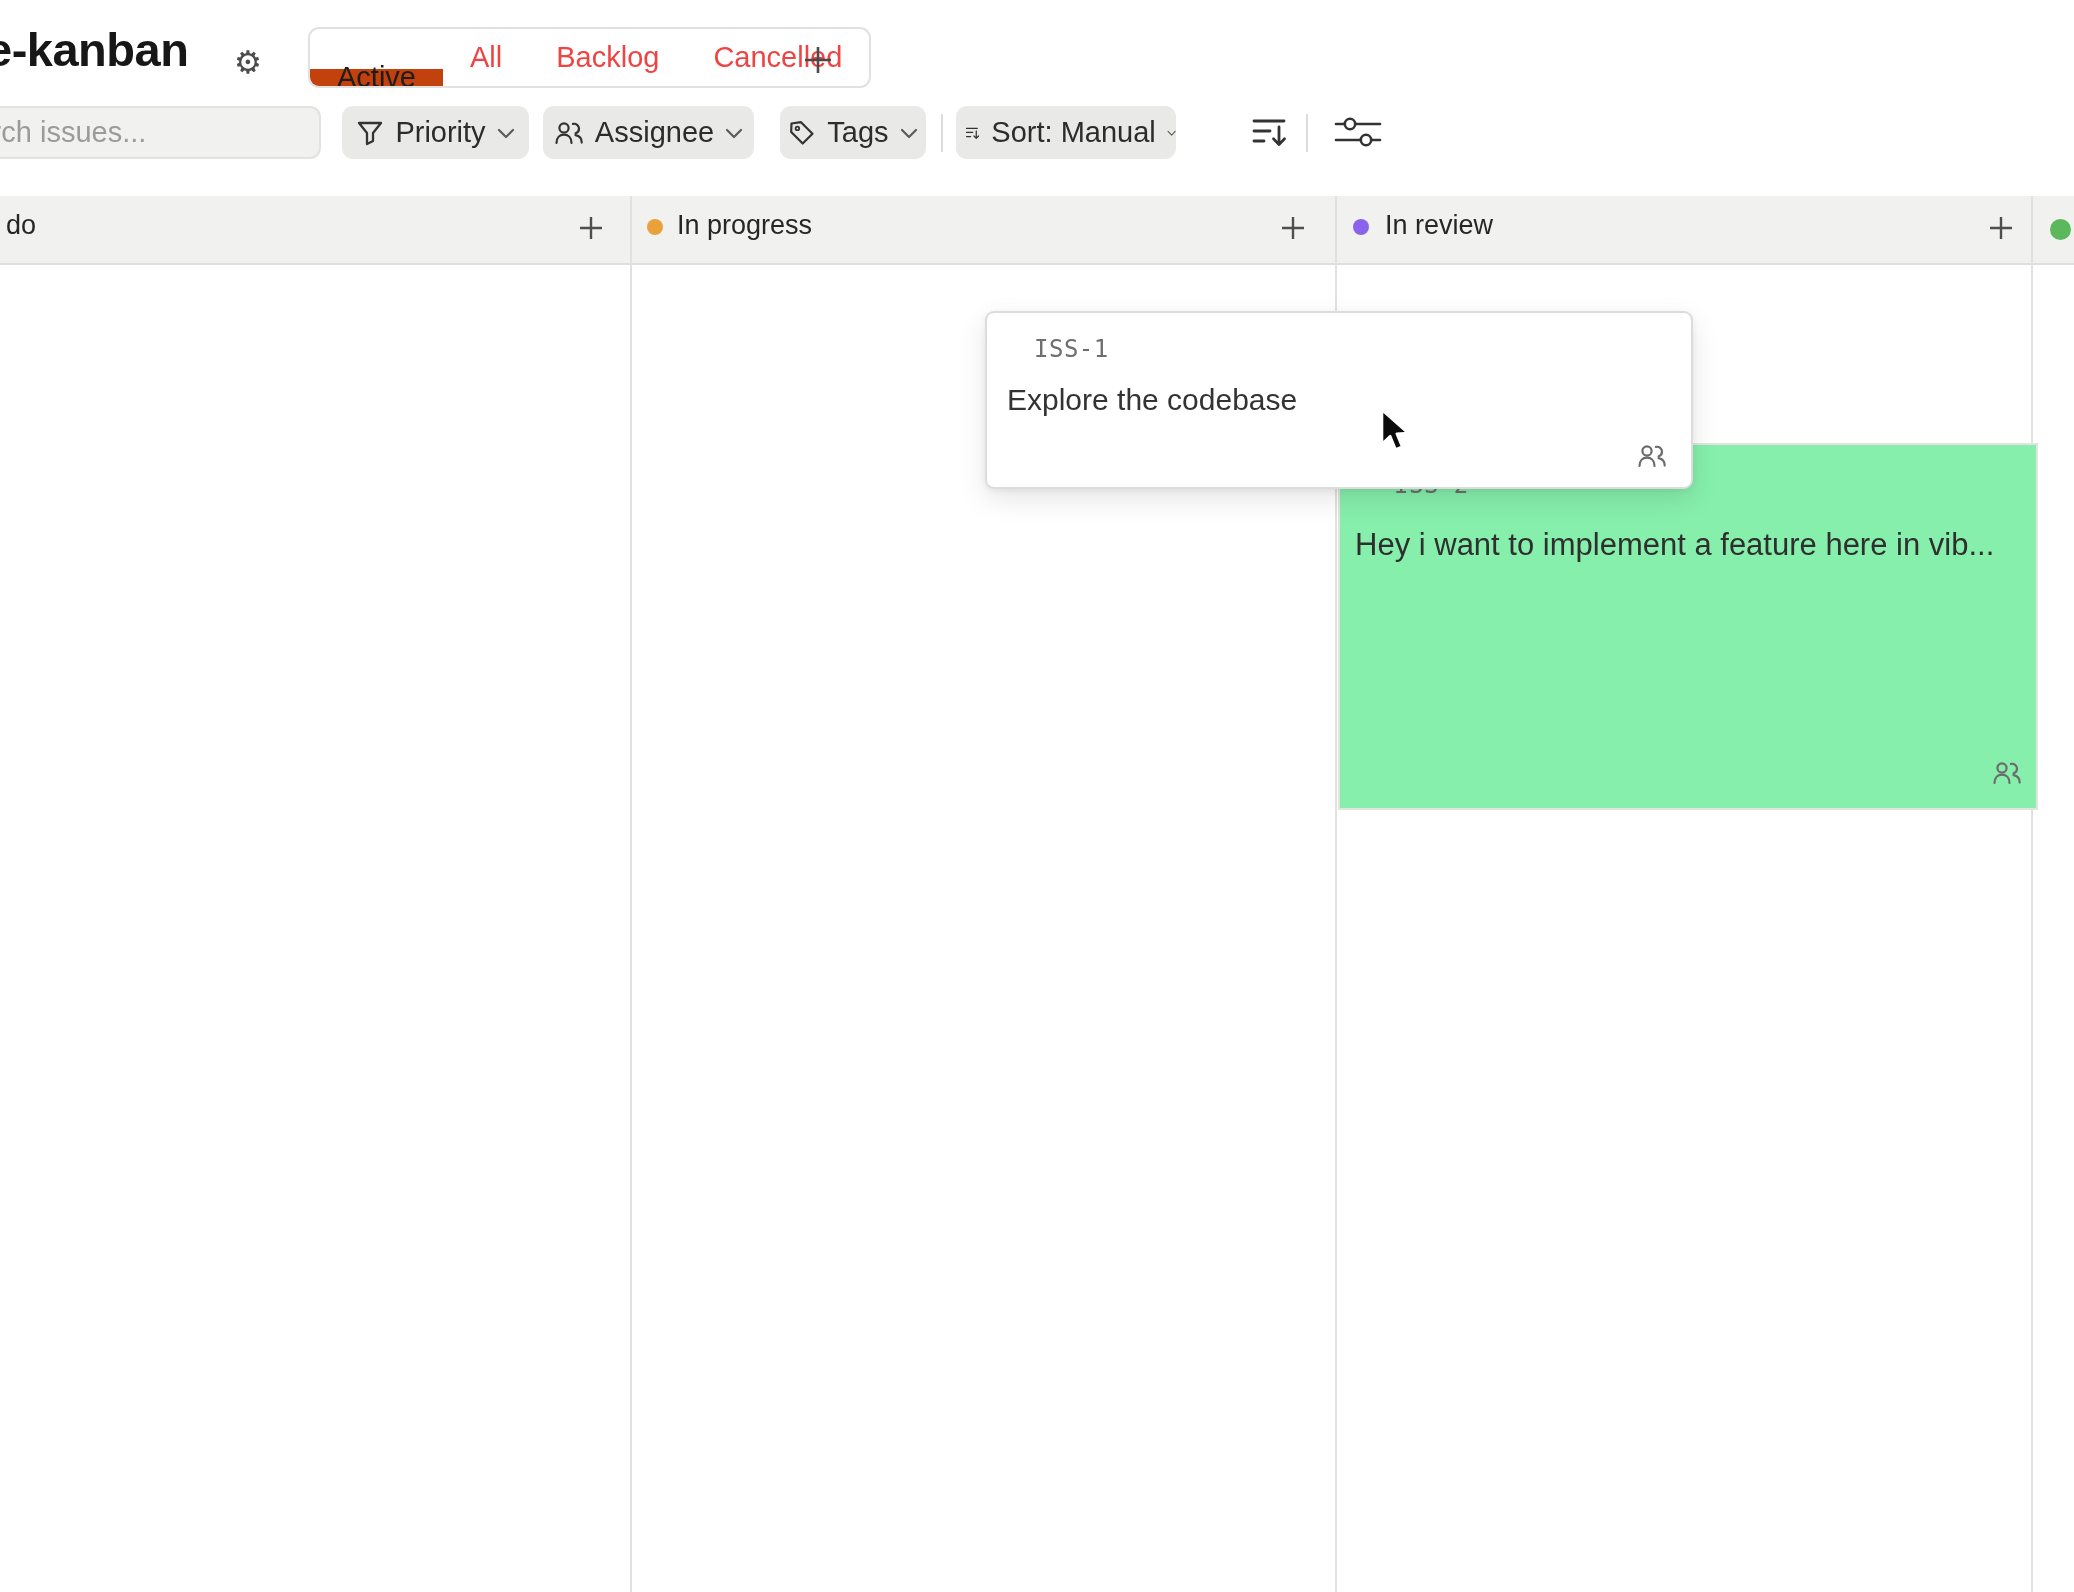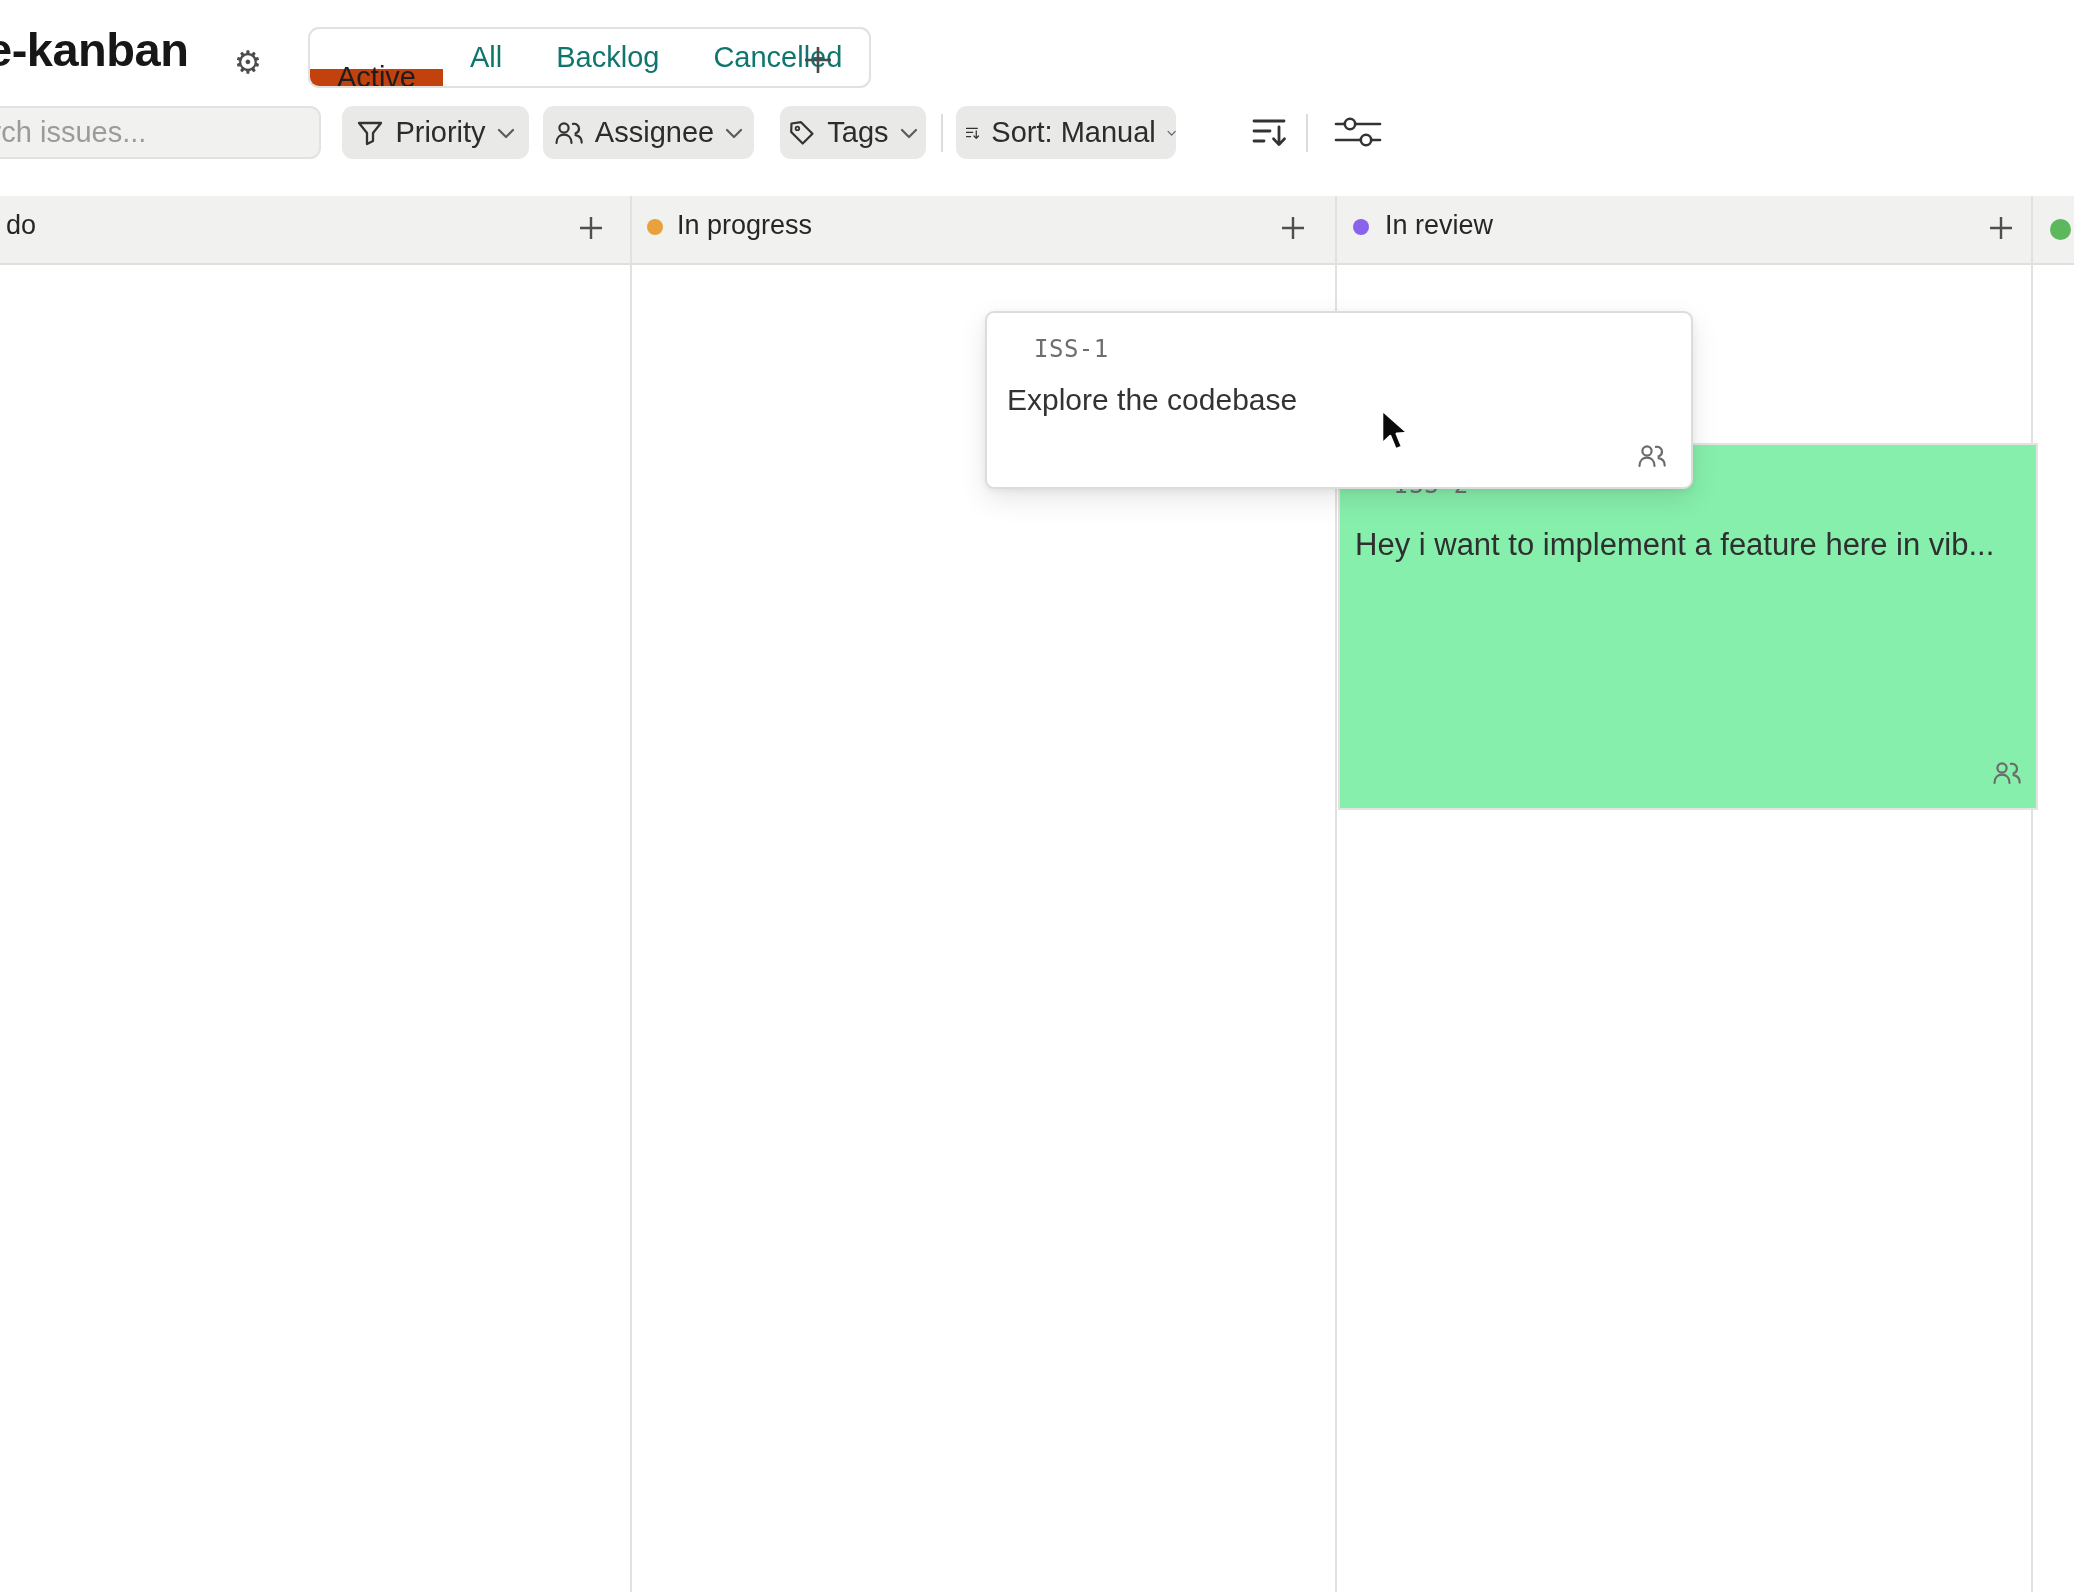--- a/index.html
+++ b/index.html
@@ -6,21 +6,21 @@
   html,body { width:2074px; height:1592px; overflow:hidden; background:#fff;
     font-family:"Liberation Sans","DejaVu Sans",sans-serif; color:#2d2d2d; }
   .abs { position:absolute; }
   #app { position:relative; width:2074px; height:1592px; background:#fff; }
 
   
   .page-title { left:-14px; top:22px; font-size:47px; font-weight:700; color:#171717; letter-spacing:-0.5px; white-space:nowrap; }
   .gear-btn { left:230px; top:44px; width:36px; height:36px; display:flex; align-items:center; justify-content:center; cursor:pointer; }
   .tab-group { left:308px; top:27px; height:61px; display:flex; align-items:stretch;
     border:2px solid #e1e1df; border-radius:11px; background:#fff; overflow:hidden; }
-  .tab { display:flex; align-items:center; padding:0 27px; font-size:29px; color:#0f766e; cursor:pointer; white-space:nowrap; }
+  .tab { display:flex; align-items:center; padding:0 27px; font-size:29px; color:#ef4444; cursor:pointer; white-space:nowrap; }
   .tab.active { background:#c2410c; color:#1d1d1d;margin-top:40px; }
   .add-view-btn { left:798px; top:40px; width:40px; height:40px; display:flex; align-items:center; justify-content:center; cursor:pointer; }
 
   
   .search-box { left:-80px; top:106px; width:401px; height:53px; background:#f1f1ef;
     border:2px solid #e2e2e0; border-radius:11px; display:flex; align-items:center; }
   .search-box input { width:100%; height:100%; background:transparent; border:none; outline:none;
     padding:0 18px; font-size:29px; font-family:inherit; color:#2d2d2d; }
   .search-box input::placeholder { color:#9b9b99; opacity:1; }
   .tool-btn { top:106px; height:53px; background:#e9e9e7; border-radius:11px;

